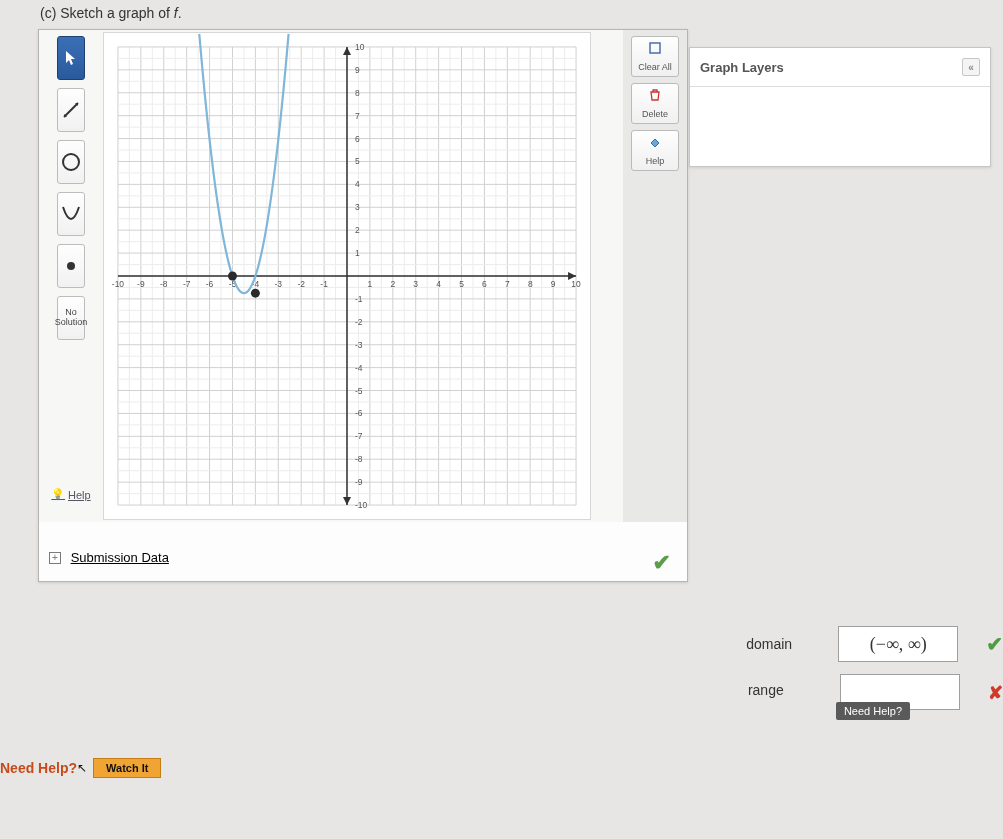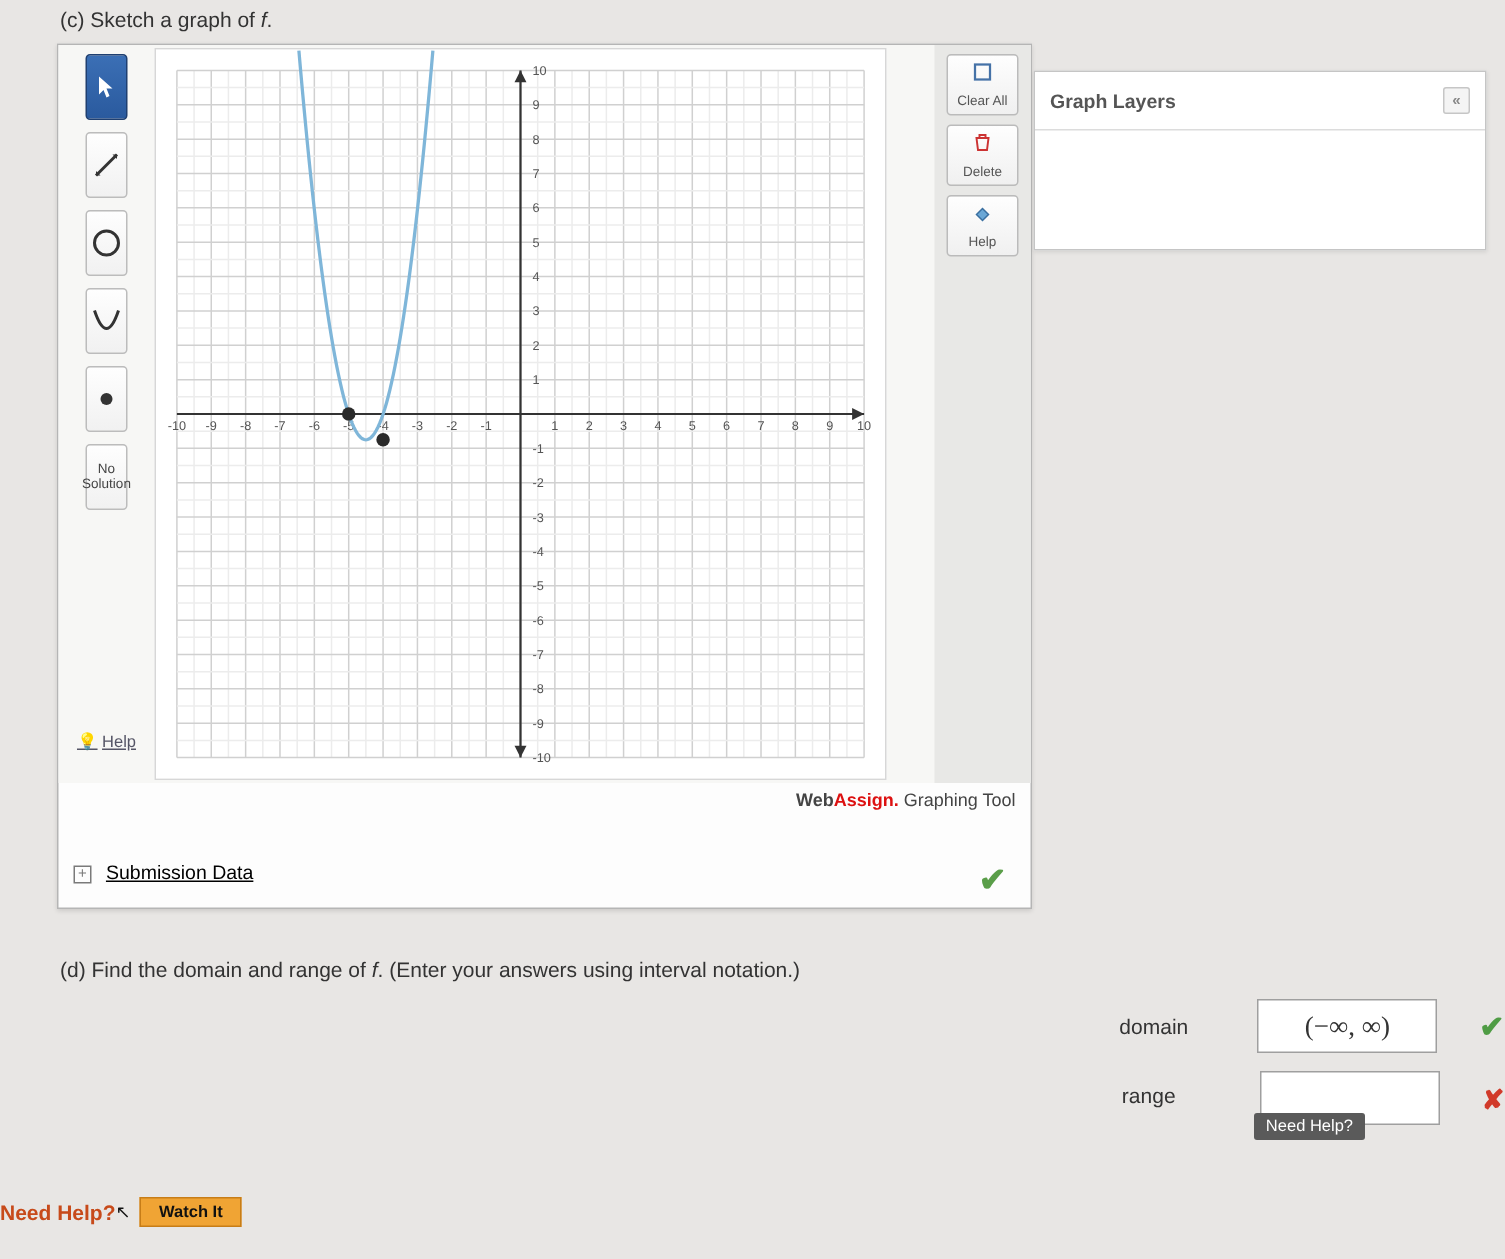--- a/index.html
+++ b/index.html
@@ -338,43 +338,37 @@
         </div>
         <div class="stbtn">
           <svg class="sticon" viewBox="0 0 14 14">
               <path d="M3 8 L7 4 L11 8 L7 12 Z" fill="#6aa7d6" stroke="#3a6fa0"></path>
             </svg>
           <span>Help</span>
         </div>
       </div>
     </div>
 
-    <div class="branding">
-      <span class="brand-web">Web</span><span class="brand-assign">Assign.</span><span> Graphing Tool</span>
-    </div>
 
     <div class="submission-row">
       <span class="plusbox">+</span>
       <a>Submission Data</a>
       <span class="checkmark">✔</span>
     </div>
   </div>
 
   <div class="layers-panel">
     <div class="layers-hdr">
       <span>Graph Layers</span>
       <span class="collapse-arr">«</span>
     </div>
   </div>
 </div>
 
 <div class="part-d">
-  <div>
-    <span>(d) Find the domain and range of </span><span class="italic">f</span><span>. (Enter your answers using interval notation.)</span>
-  </div>
 
   <div class="dr-row">
     <span class="dr-label">domain</span>
     <div class="ansbox">(−∞, ∞)</div>
     <span class="mark-ok">✔</span>
   </div>
 
   <div class="dr-row" style="align-items:flex-start;">
     <span class="dr-label" style="padding-top:8px;margin-left:35px;">range</span>
     <div>

